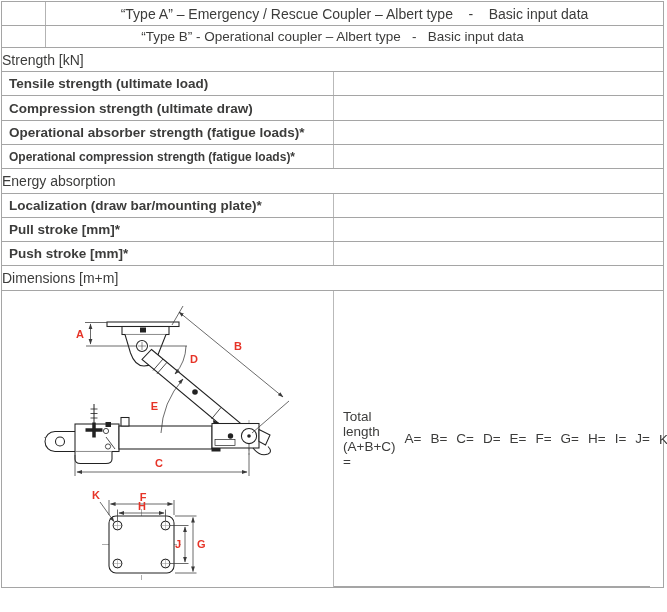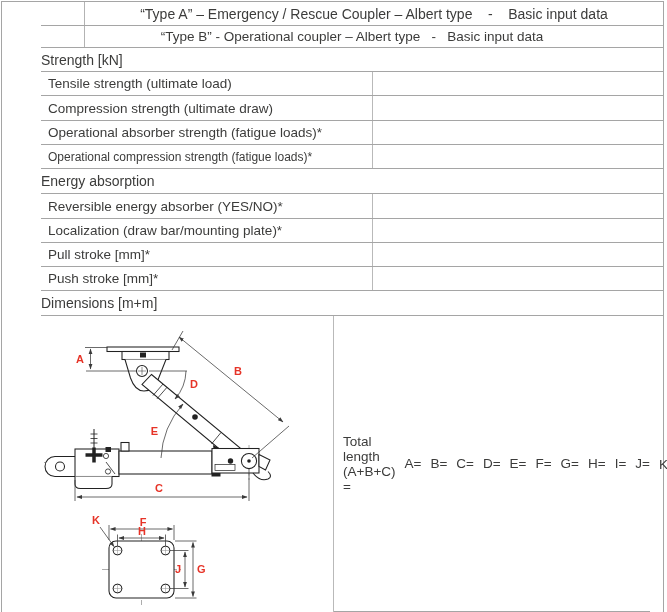--- a/index.html
+++ b/index.html
@@ -5,27 +5,27 @@
   html,body{margin:0;padding:0;background:#fff;}
   .sheet{
     width:667px;height:612px;background:#fff;position:relative;
     font-family:"Liberation Sans", sans-serif;color:#3c3c3b;
     box-sizing:border-box;overflow:hidden;
   }
   .tbl{
     position:absolute;left:1px;top:1px;width:661px;
     border:1px solid #a5a5a5;box-sizing:content-box;background:#fff;
   }
-  .row{display:flex;align-items:center;box-sizing:border-box;border-bottom:1px solid #a5a5a5;background:#fff;margin-left:39px;}
+  .row{display:flex;align-items:center;box-sizing:border-box;border-bottom:1px solid #a5a5a5;background:#fff;}
   .hdr-row .stub{width:43px;align-self:stretch;border-right:1px solid #b3b3b3;}
   .hdr-row .hdr{flex:1;text-align:center;font-size:14px;white-space:nowrap;overflow:hidden;}
   .hdr-row.r1 .hdr{padding-right:0px;}
   .hdr-row.r2 .hdr{padding-right:44px;font-size:13.5px;}
   .section{font-size:14px;}
-  .spec .lbl{width:332px;align-self:stretch;display:flex;align-items:center;padding-left:7px;border-right:1px solid #b9b9b9;box-sizing:border-box;font-size:13.5px;white-space:nowrap;overflow:hidden;}
+  .spec .lbl{width:332px;align-self:stretch;display:flex;align-items:center;padding-left:7px;border-right:1px solid #b9b9b9;box-sizing:border-box;font-size:13.5px;white-space:nowrap;overflow:hidden;font-weight:bold;}
   .spec .lbl.small{font-size:12px;}
   .spec .val{flex:1;align-self:stretch;}
   .bottom-row{display:flex;height:296px;box-sizing:border-box;}
   .draw-cell{width:332px;border-right:1px solid #b9b9b9;box-sizing:border-box;position:relative;}
   .dims{flex:1;display:flex;flex-direction:row;}
   .dims .drow{flex:1;display:flex;align-items:center;padding-left:9px;border-bottom:1px solid #a5a5a5;font-size:13.5px;box-sizing:border-box;}
   .dims .drow:last-child{border-bottom:none;}
   svg text.dimlab{font-family:"Liberation Sans",sans-serif;font-weight:bold;font-size:11px;fill:#e63327;}
 </style>
 </head>
@@ -61,24 +61,20 @@
     </div>
     <div class="row spec" style="height:24px">
       <div class="lbl small">Operational compression strength (fatigue loads)*</div>
       <div class="val"></div>
     </div>
 
     <div class="row section" style="height:25px">
       <span>Energy absorption</span>
     </div>
 
-    <div class="row spec" style="height:25px">
-      <div class="lbl">Reversible energy absorber (YES/NO)*</div>
-      <div class="val"></div>
-    </div>
     <div class="row spec" style="height:24px">
       <div class="lbl">Localization (draw bar/mounting plate)*</div>
       <div class="val"></div>
     </div>
     <div class="row spec" style="height:24px">
       <div class="lbl">Pull stroke [mm]*</div>
       <div class="val"></div>
     </div>
     <div class="row spec" style="height:24px">
       <div class="lbl">Push stroke [mm]*</div>

